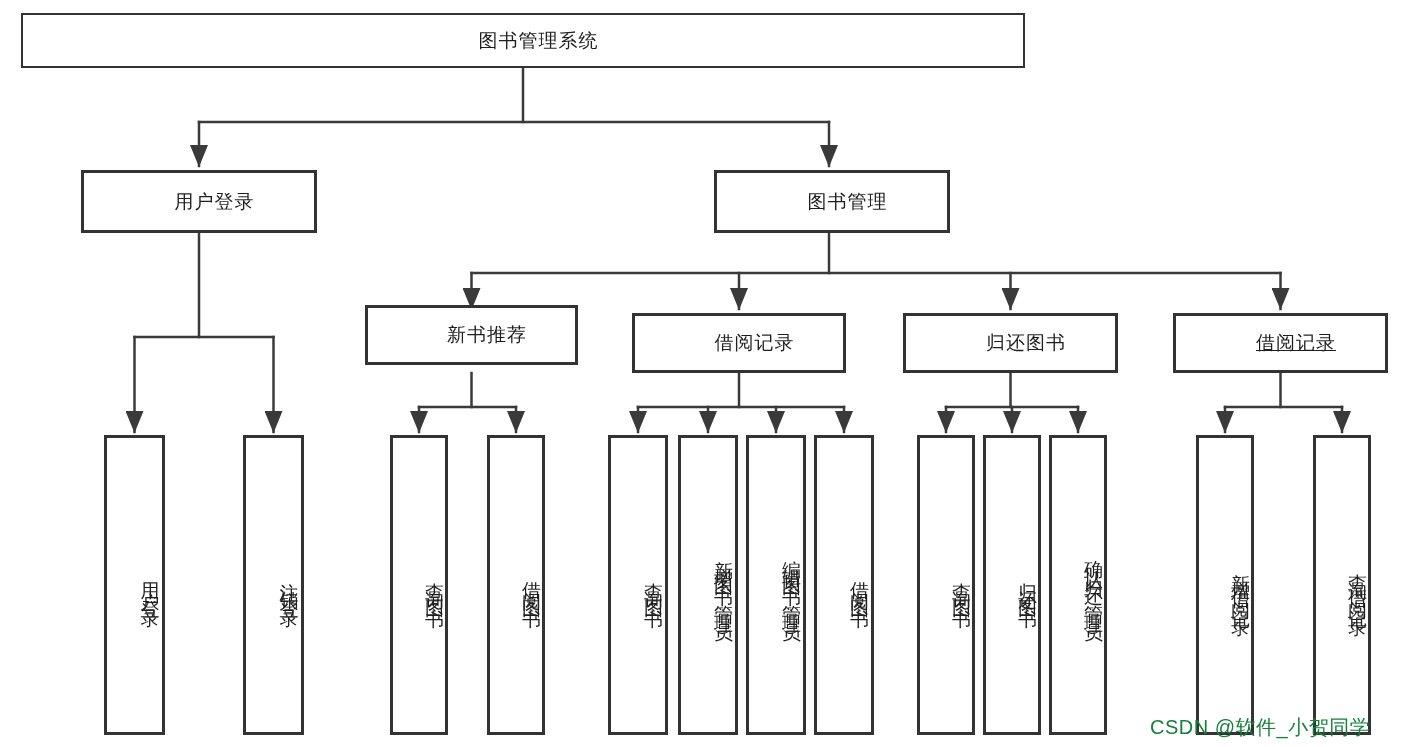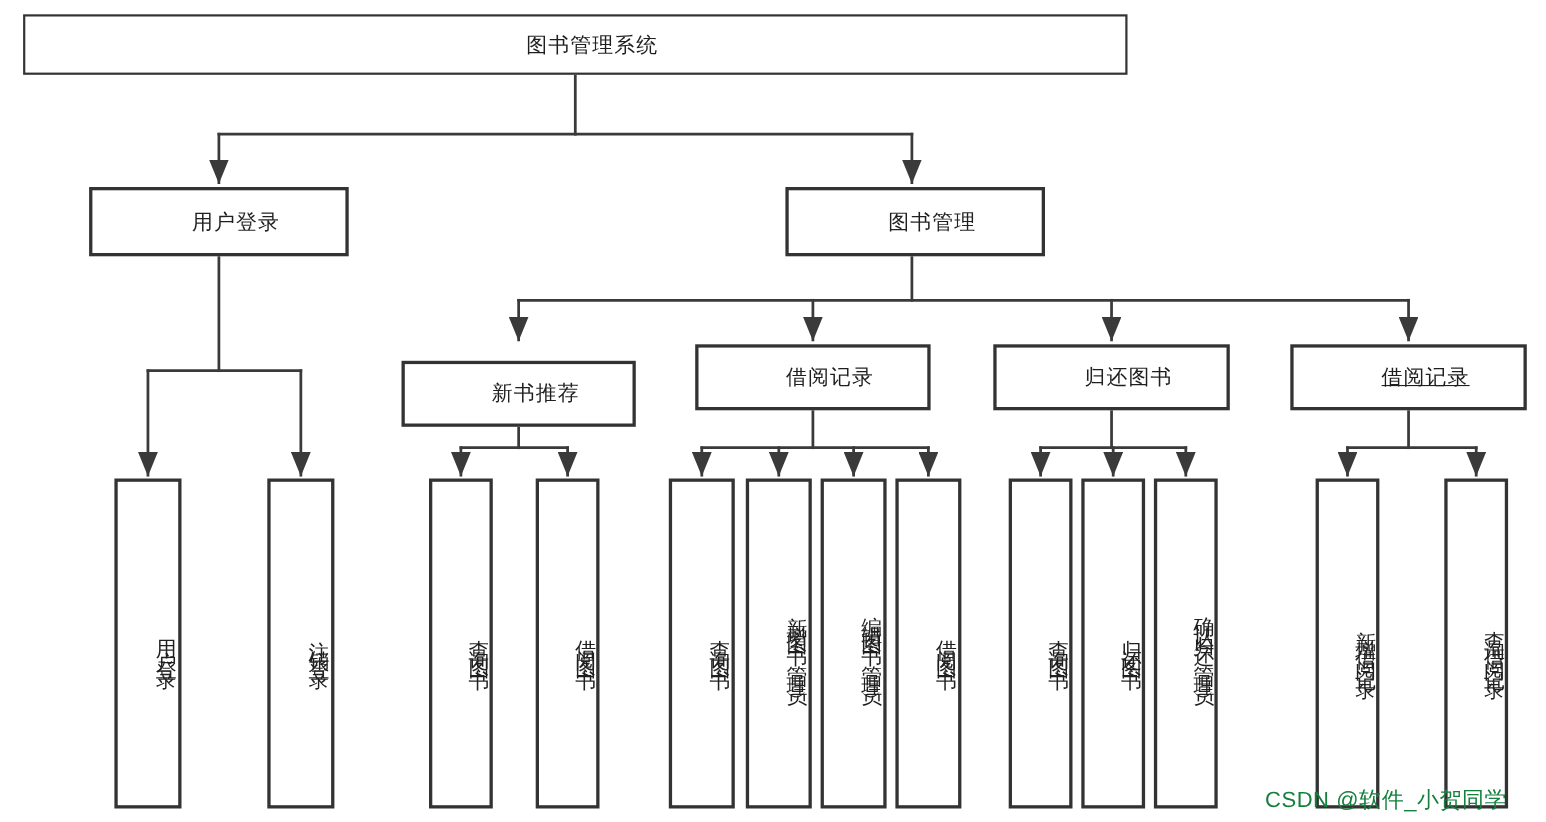--- a/index.html
+++ b/index.html
@@ -112,21 +112,21 @@
       <line x1="1225" y1="407" x2="1225" y2="432" marker-end="url(#arrow)"></line>
       <line x1="1342" y1="407" x2="1342" y2="432" marker-end="url(#arrow)"></line>
     </g>
   </svg>
 
   <div class="box root" style="left:21px; top:13px; width:1004px; height:55px;">图书管理系统</div>
 
   <div class="box" style="left:81px; top:170px; width:236px; height:63px;">用户登录</div>
   <div class="box" style="left:688px; top:170px; width:236px; height:63px;margin-left:26px;">图书管理</div>
 
-  <div class="box" style="left:365px; top:328px; width:213px; height:60px;">新书推荐</div>
+  <div class="box" style="left:365px; top:305px; width:213px; height:60px;">新书推荐</div>
   <div class="box" style="left:632px; top:313px; width:214px; height:60px;">借阅记录</div>
   <div class="box" style="left:903px; top:313px; width:215px; height:60px;">归还图书</div>
   <div class="box" style="left:1173px; top:313px; width:215px; height:60px;text-decoration:underline;">借阅记录</div>
 
   <div class="box vert" style="left:104px; top:435px; width:61px; height:300px;">用户登录</div>
   <div class="box vert" style="left:243px; top:435px; width:61px; height:300px;">注销登录</div>
 
   <div class="box vert" style="left:390px; top:435px; width:58px; height:300px;">查询图书</div>
   <div class="box vert" style="left:487px; top:435px; width:58px; height:300px;">借阅图书</div>
 

